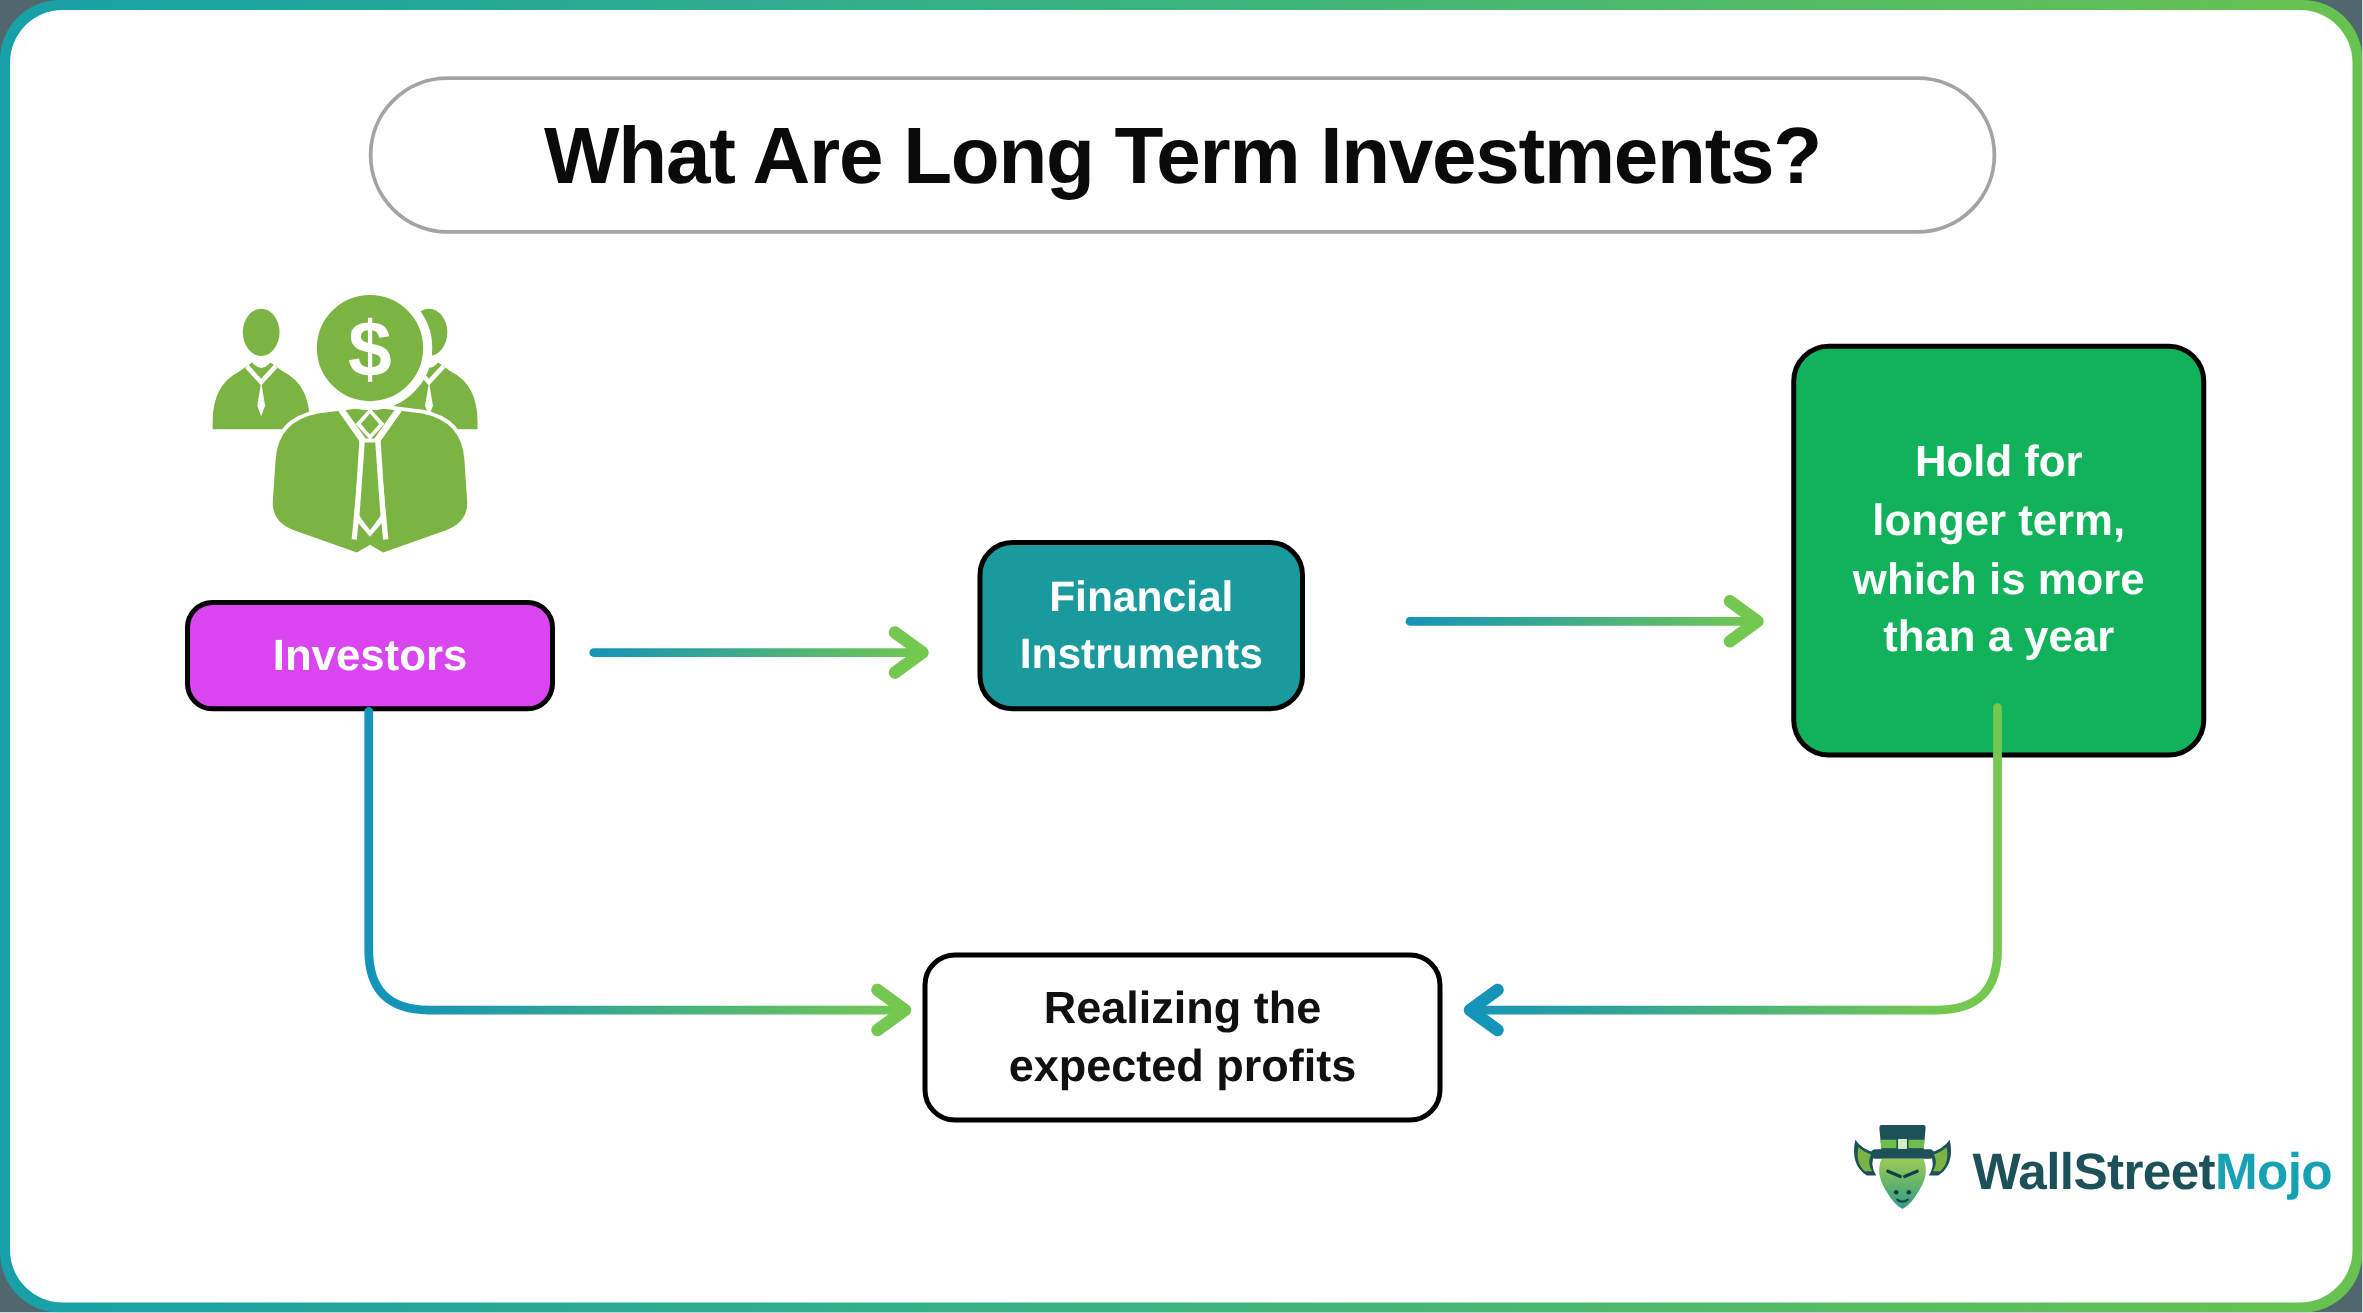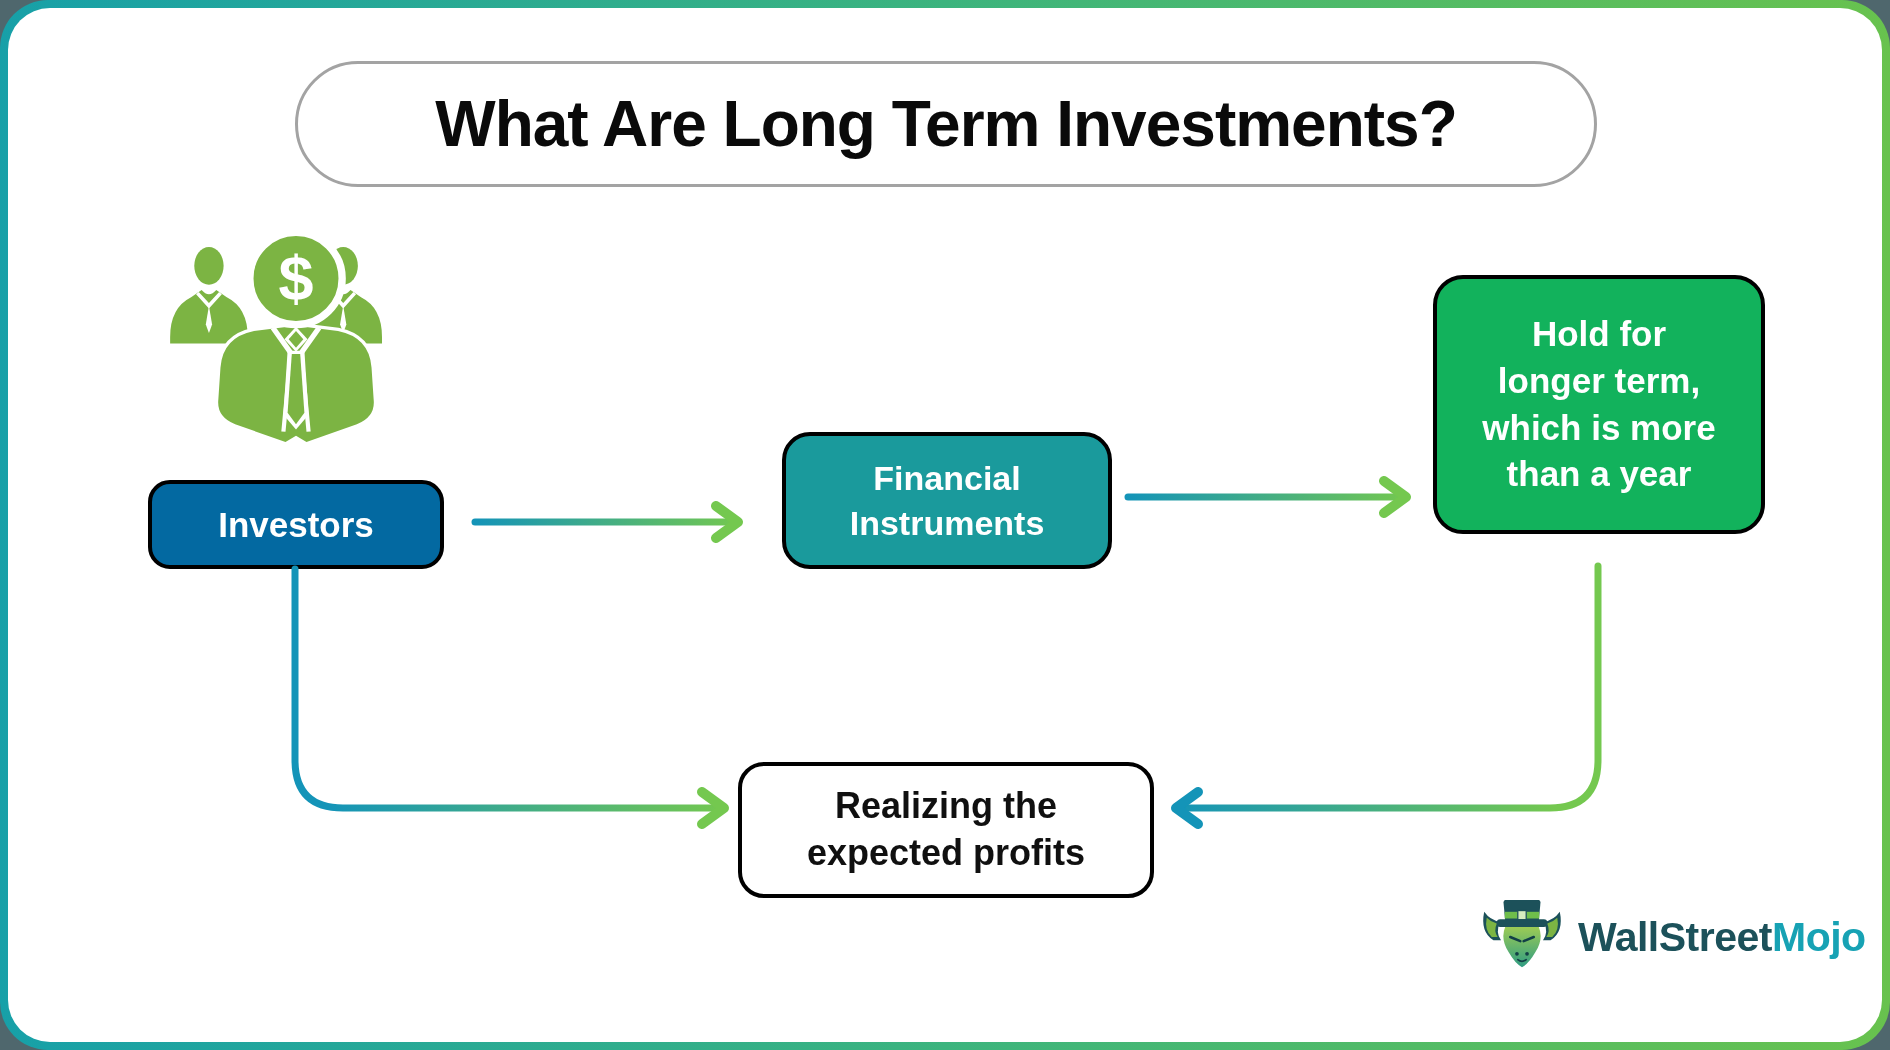--- a/index.html
+++ b/index.html
@@ -15,24 +15,24 @@
                 display:flex; align-items:center; justify-content:center; }
   .title-text { font-size:64px; font-weight:700; color:#0a0a0a; letter-spacing:-1px; }
 
   .node { position:absolute; border:4px solid #000; display:flex; align-items:center;
           justify-content:center; text-align:center; }
   .node-label { white-space:pre-line; font-weight:700; }
 
   .investors-box  { left:148px; top:480px; width:296px; height:89px; border-radius:22px; }
   .investors-box .node-label { font-size:35px; color:#fff; }
 
-  .financial-box  { left:782px; top:432px; width:330px; height:137px; border-radius:28px; }
+  .financial-box  { left:782px; top:432px; width:262px; height:137px; border-radius:28px; }
   .financial-box .node-label { font-size:34px; line-height:1.3; color:#fff; }
 
-  .hold-box       { left:1433px; top:275px; width:332px; height:259px; border-radius:30px; }
+  .hold-box       { left:1433px; top:275px; width:332px; height:331px; border-radius:30px; }
   .hold-box .node-label { font-size:35px; line-height:1.34; color:#fff; }
 
   .realizing-box  { left:738px; top:742px; width:416px; height:136px; border-radius:26px; background:#fff;margin-top:20px; }
   .realizing-box .node-label { font-size:36px; line-height:1.3; color:#101010; }
 
   .icon-svg { position:absolute; left:158px; top:226px; width:276px; height:236px; }
   .connectors { position:absolute; inset:0; width:1890px; height:1050px; pointer-events:none; }
 
   .logo { position:absolute; left:1480px; top:894px; display:flex; align-items:center; }
   .bull-svg { width:84px; height:86px; }
@@ -76,21 +76,21 @@
       <path d="M122,119 L138,119 L142,180 L130,194 L118,180 Z" fill="#ffffff"></path>
       <path d="M126,122 L134,122 L138,178 L130,189 L122,178 Z" fill="#7CB443"></path>
     </g>
 
     <g>
       <circle cx="130" cy="50" r="44" stroke="#ffffff" stroke-width="7" fill="#7CB443"></circle>
       <text x="130" y="71" text-anchor="middle" font-size="60" font-weight="bold" fill="#ffffff">$</text>
     </g>
   </svg>
 
-  <div class="node investors-box" style="background: #0369a1;">
+  <div class="node investors-box" style="background: #d946ef;">
     <div class="node-label" style="color: rgb(255, 255, 255);">Investors</div>
   </div>
 
   <div class="node financial-box" style="background: rgb(26, 154, 156);">
     <div class="node-label" style="color: rgb(255, 255, 255);">Financial
 Instruments</div>
   </div>
 
   <div class="node hold-box" style="background: rgb(18, 178, 92);">
     <div class="node-label" style="color: rgb(255, 255, 255);">Hold for

